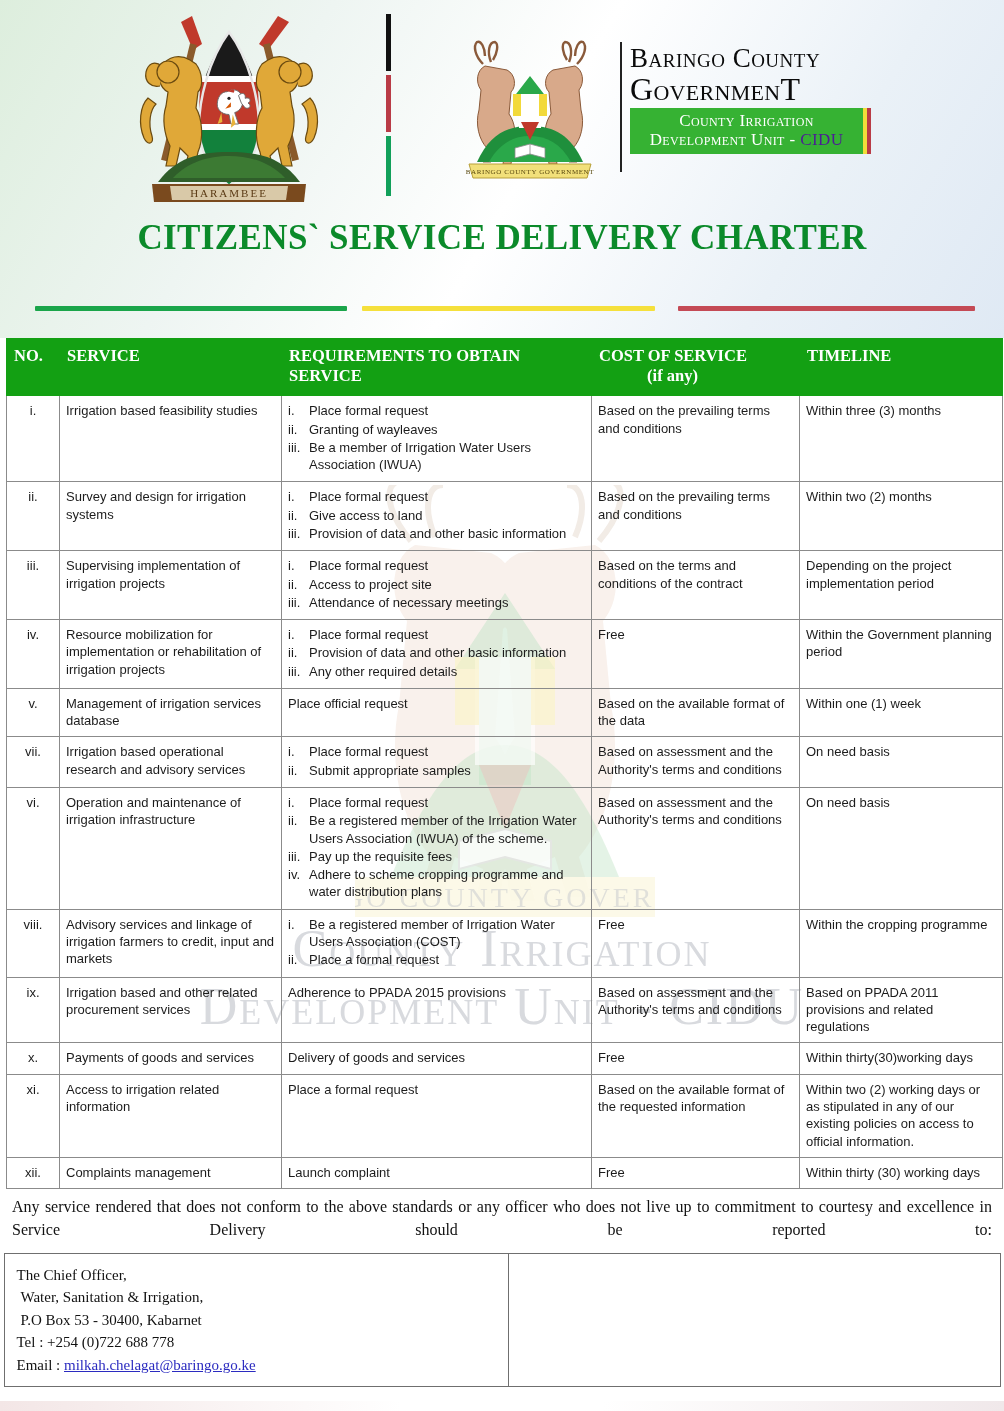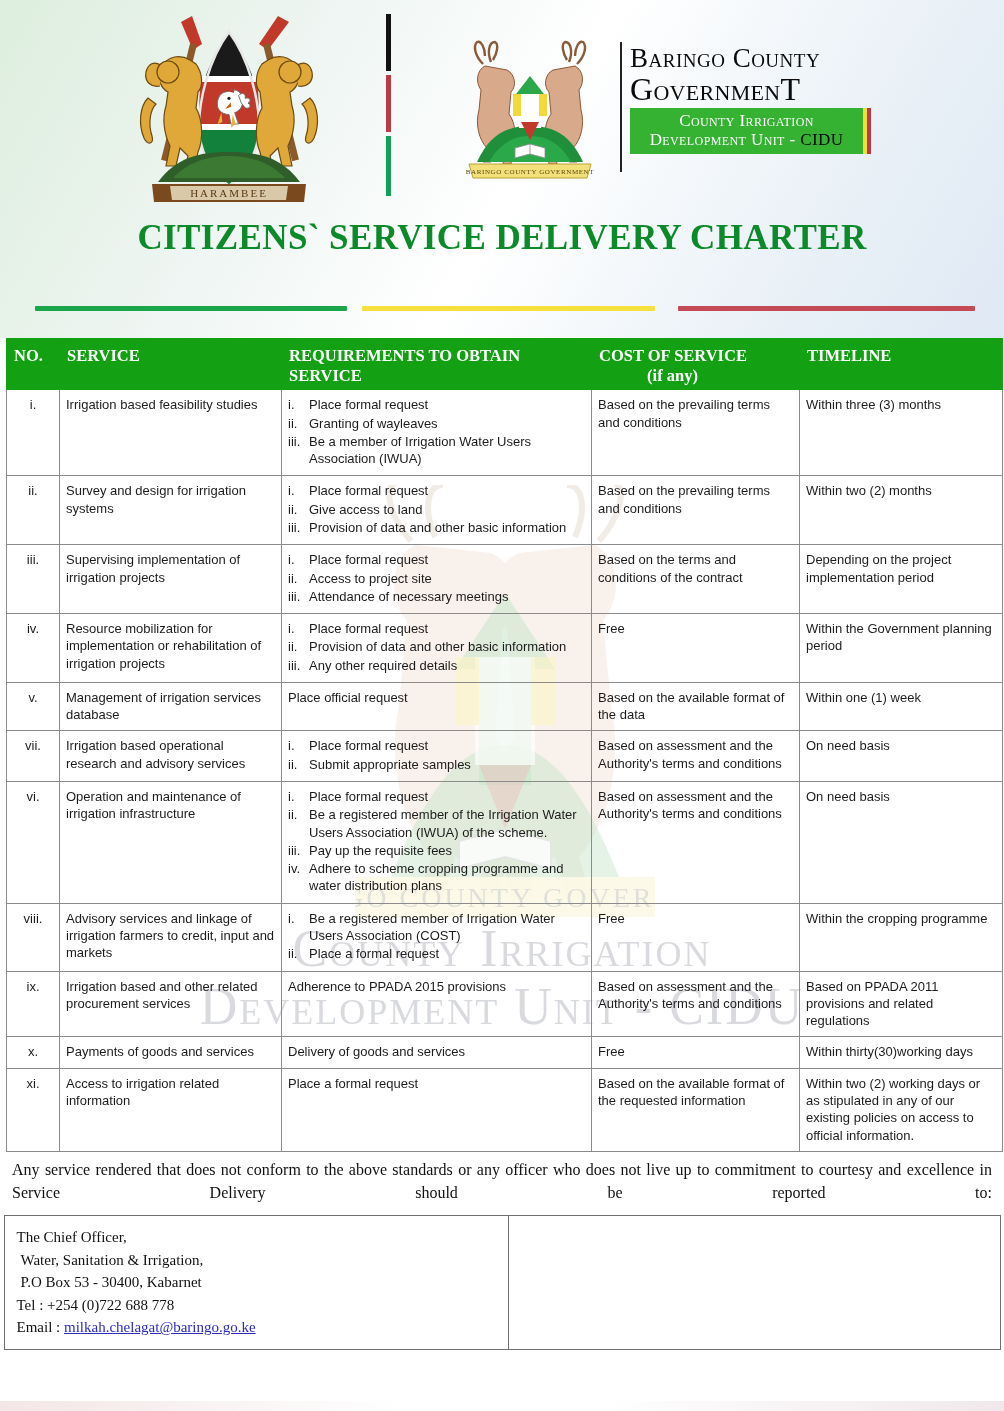--- a/index.html
+++ b/index.html
@@ -48,21 +48,21 @@
     margin-top:3px; width:237px; background:#36b233;
     border-right:4px solid #f2dd3a; padding:3px 0 5px 0; text-align:center;
     position:relative;
   }
   .brand-band:after{content:"";position:absolute;right:-8px;top:0;width:4px;height:100%;background:#b93b46;}
   .bb1, .bb2 {
     font-family:"Liberation Serif", serif;
     font-variant:small-caps; color:#ffffff; letter-spacing:.4px;
     font-size:17px; line-height:1.12; white-space:nowrap;
   }
-  .bb2 .cidu { color:#000000; }
+  .bb2 .cidu { color:#4c1d95; }
 
   .charter-title {
     text-align:center;
     font-family:"Liberation Serif", serif;
     font-weight:bold;
     font-size:35px;
     color:#0b8a2a;
     letter-spacing:.4px;
     margin-top:10px;
   }
@@ -98,21 +98,21 @@
     vertical-align:top;
     background:transparent;
   }
   table.charter thead th {
     background:#13a013;
     color:#ffffff;
     font-family:"Liberation Serif", serif;
     font-weight:bold;
     font-size:16.5px;
     text-align:left;
-    padding:7px 7px 3px 7px;
+    padding:7px 7px 9px 7px;
     border:1px solid #13a013;
     line-height:1.22;
   }
   thead th.th-no { text-align:center; padding-left:0; padding-right:0; }
   thead th.th-cost { text-align:left; }
   thead th.th-cost .sub { display:block; text-align:center; padding-right:46px; }
 
   table.charter td { padding:6px 6px 7px 6px; font-size:13px; color:#1c1c1c; line-height:1.33; }
   td.c-no { text-align:center; font-size:13.5px; padding-top:7px; }
   td.c-serv { }
@@ -506,20 +506,29 @@
         </tr>
         <tr>
           <td class="c-no">xi.</td>
           <td class="c-serv">Access to irrigation related information</td>
           <td class="c-req">
             <div class="plain">Place a formal request</div>
           </td>
           <td class="c-cost">Based on the available format of the requested information</td>
           <td class="c-time">Within  two (2) working days or as stipulated in any of our existing policies on access to official information.</td>
         </tr>
+        <tr>
+          <td class="c-no">xii.</td>
+          <td class="c-serv">Complaints management</td>
+          <td class="c-req">
+            <div class="plain">Launch complaint</div>
+          </td>
+          <td class="c-cost">Free</td>
+          <td class="c-time">Within  thirty (30) working days</td>
+        </tr>
       </tbody>
   </table>
 </div>
 
 <div class="commit">
   <div class="commit-p">Any service rendered that does not conform to the above standards or any officer who does not live up to commitment to courtesy and excellence in Service Delivery should be reported to:</div>
 </div>
 
 <table class="contact-table">
   <colgroup>

